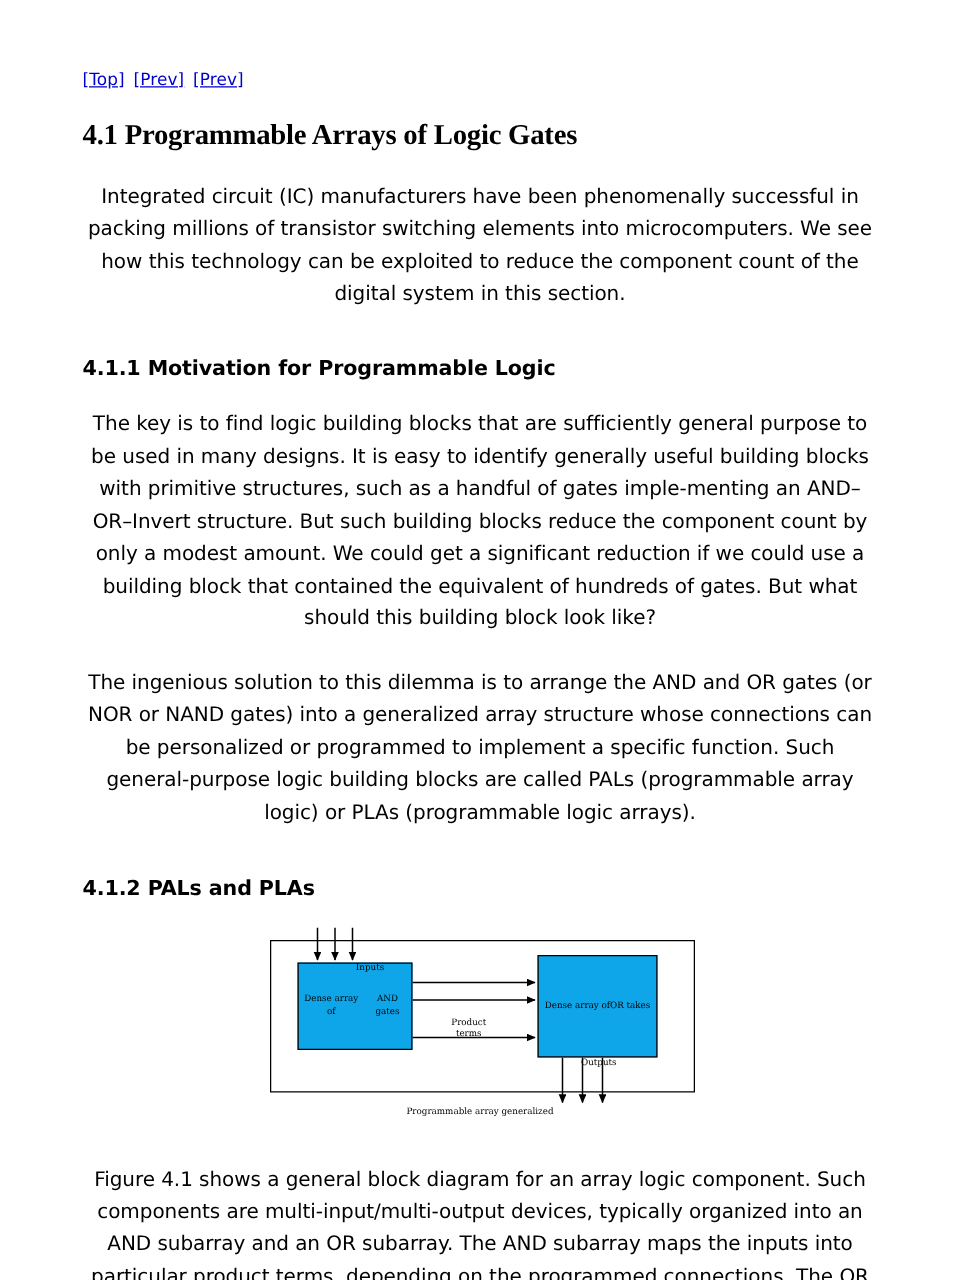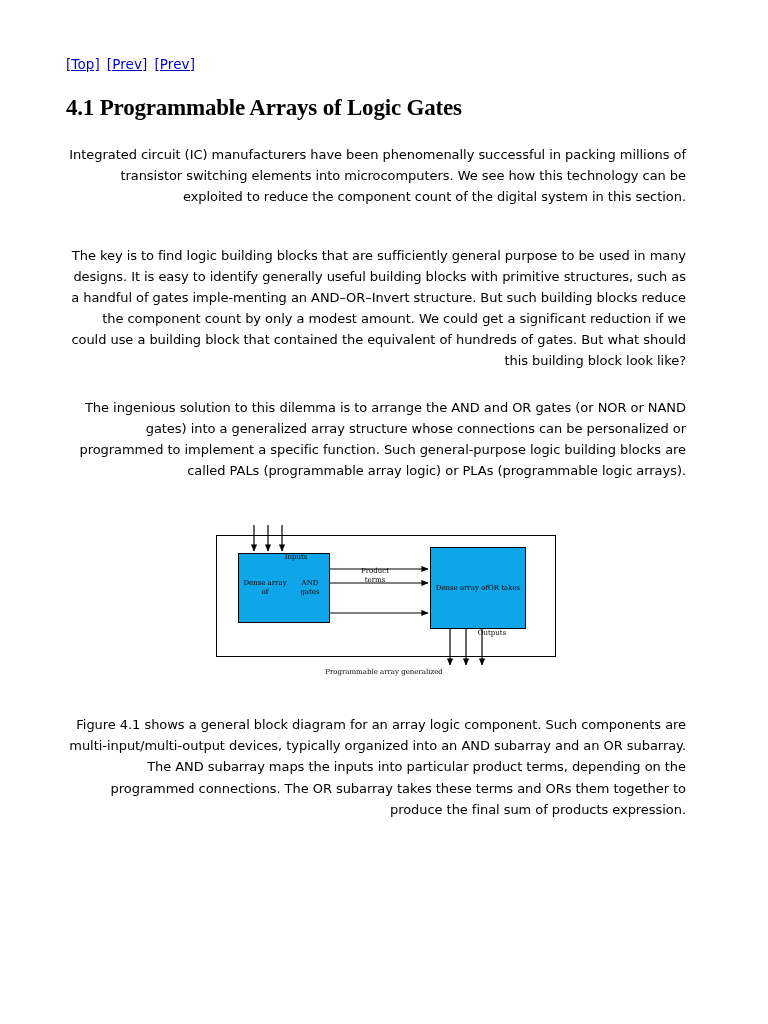--- a/index.html
+++ b/index.html
@@ -34,25 +34,25 @@
   }
   h1.title {
     font-size: 23px;
     font-weight: bold;
     letter-spacing: -0.2px;
     margin: 0 0 22px 0;
     line-height: 1.2;
     font-family: Liberation Serif, serif;
   }
   p.body {
-    font-size: 13px;
+    font-size: 16px;
     line-height: 1.62;
-    margin: 0 16px 26px 0;
+    margin: 0 0 26px 0;
     letter-spacing: -0.05px;
-    text-align: right;
+    text-align: center;
   }
   h2.sub {
     font-size: 16.5px;
     font-weight: bold;
     margin: 0 0 20px 0;
     line-height: 1.25;
     letter-spacing: -0.1px;
   }
   .sec-gap { height: 12px; }
   .figure-wrap {
@@ -102,22 +102,22 @@
     height: 82px;
   }
   .lbl {
     position: absolute;
     font-size: 7px;
     line-height: 1.3;
     text-align: center;
     color: #000;
   }
   .lbl-inputs { left: 58px; top: 28px; width: 60px; }
-  .lbl-product { left: 136px; top: 42px; width: 62px; }
-  .lbl-outputs { left: 255px; top: 104px; width: 58px; }
+  .lbl-product { left: 136px; top: 72px; width: 62px; }
+  .lbl-outputs { left: 242px; top: 104px; width: 58px; }
   .caption {
     position: absolute;
     left: 0;
     top: 143px;
     width: 352px;
     text-align: center;
     font-size: 7px;
     color: #000;
   }
   svg.fig-svg {
@@ -136,27 +136,29 @@
   <div class="navlinks">
     <a href="#">[Top]</a><a href="#">[Prev]</a><a href="#">[Prev]</a>
   </div>
 
   <h1 class="title">4.1 Programmable Arrays of Logic Gates</h1>
 
   <p class="body">Integrated circuit (IC) manufacturers have been phenomenally successful in packing millions of transistor switching elements into microcomputers. We see how this technology can be exploited to reduce the component count of the digital system in this section.</p>
 
   <div class="sec-gap"></div>
 
+  <h2 class="sub">4.1.1 Motivation for Programmable Logic</h2>
 
   <p class="body">The key is to find logic building blocks that are sufficiently general purpose to be used in many designs. It is easy to identify generally useful building blocks with primitive structures, such as a handful of gates imple-menting an AND–OR–Invert structure. But such building blocks reduce the component count by only a modest amount. We could get a significant reduction if we could use a building block that contained the equivalent of hundreds of gates. But what should this building block look like?</p>
 
   <p class="body">The ingenious solution to this dilemma is to arrange the AND and OR gates (or NOR or NAND gates) into a generalized array structure whose connections can be personalized or programmed to implement a specific function. Such general-purpose logic building blocks are called PALs (programmable array logic) or PLAs (programmable logic arrays).</p>
 
   <div class="sec-gap"></div>
 
+  <h2 class="sub">4.1.2 PALs and PLAs</h2>
 
   <div class="figure-wrap">
     <div class="figure">
 
       <div class="fig-outer"></div>
 
       <svg class="fig-svg" viewBox="0 0 352 165">
         <defs>
           <marker id="ah" markerWidth="7" markerHeight="7" refX="5.5" refY="2.6" orient="auto">
             <path d="M0,0 L6,2.6 L0,5.2 z" fill="#000"></path>

